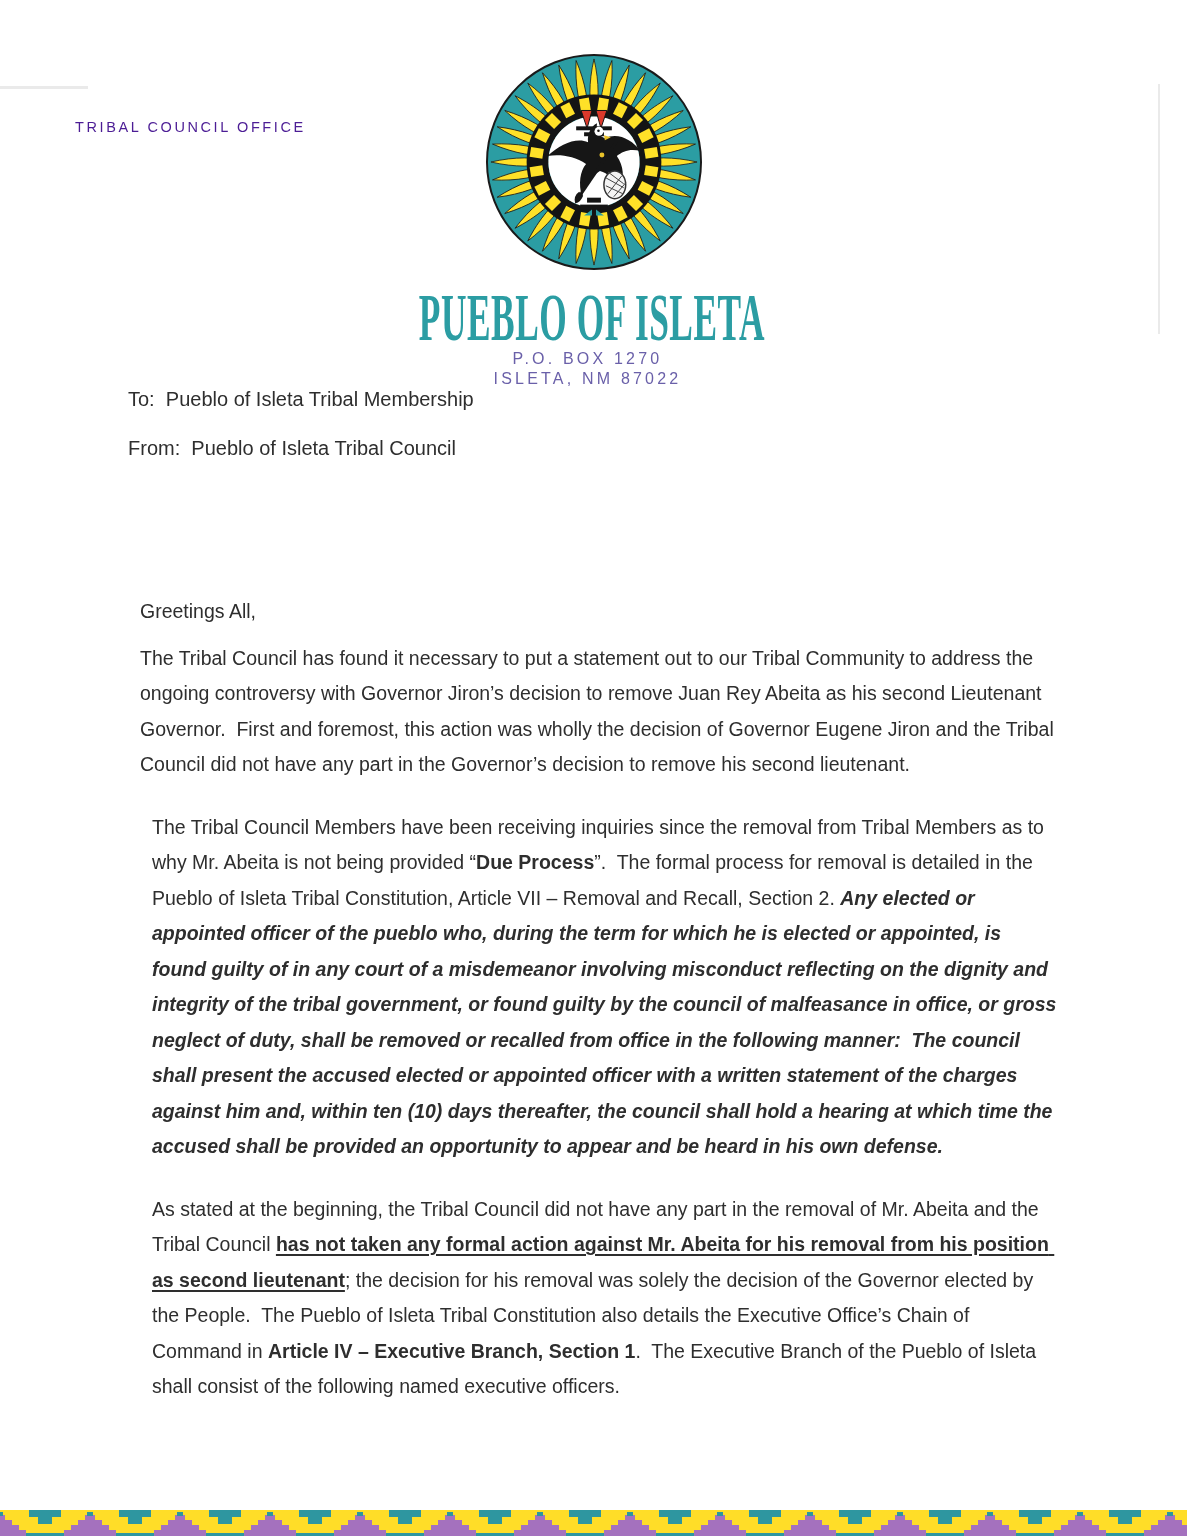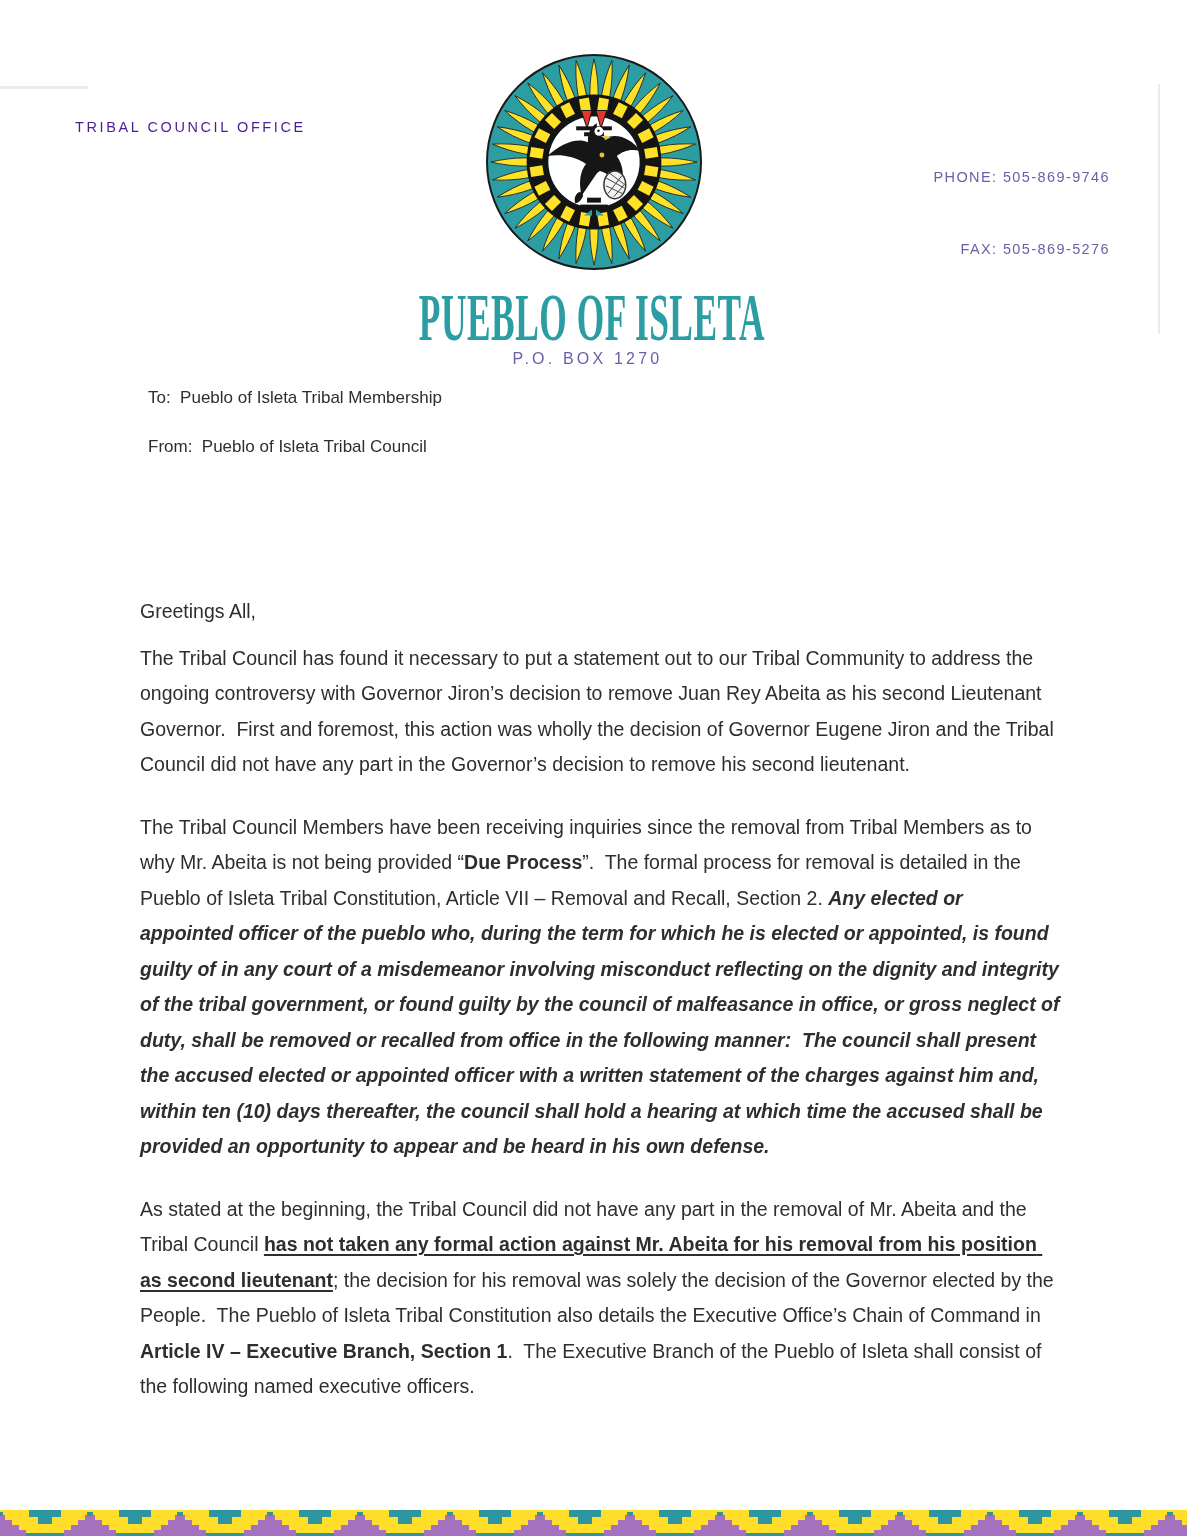--- a/index.html
+++ b/index.html
@@ -45,59 +45,55 @@
   }
   .addr{
     position:absolute;left:0;right:12px;
     text-align:center;color:#6a60a9;
     font-size:16px;letter-spacing:3.2px;white-space:pre;
   }
   .addr1{top:350px;}
   .addr2{top:370px;}
   
   .memo-line{
-    position:absolute;left:148px;
-    font-size:17px;white-space:pre;
+    position:absolute;left:128px;
+    font-size:20px;white-space:pre;
   }
   .memo-to{top:388px;}
   .memo-from{top:437px;text-align:center;}
   .memo-re{top:482px;}
   
   .body-text{
     position:absolute;left:140px;top:594px;
     width:920px;
     font-size:19.5px;line-height:35.5px;
   }
   .body-text p{margin:0;white-space:pre-wrap;}
   .greeting{margin-bottom:11px !important;}
-  .para + .para{margin-top:27px !important;}
+  .para + .para{margin-top:27px !important;margin-left:12px;}
   .seg-bold{font-weight:700;}
   .seg-bold-italic{font-weight:700;font-style:italic;}
   .seg-bold-underline{font-weight:700;text-decoration:underline;text-decoration-thickness:2px;text-underline-offset:3px;}
   
   .border-strip{
     position:absolute;left:0;bottom:0;width:1187px;height:31px;
     line-height:0;
   }
   
   .artifact{position:absolute;background:#d9d9d9;opacity:.55;}
   .artifact-left{left:0;top:86px;width:88px;height:3px;}
   .artifact-right{left:1158px;top:84px;width:2px;height:250px;}
 </style>
 </head>
 <body>
 
 <div class="page">
 
   <div class="office-label">TRIBAL COUNCIL OFFICE</div>
 
-  <div class="contact-block">
-    <div>PHONE: 505-869-9746</div>
-    <div>FAX: 505-869-5276</div>
-  </div>
 
   <div class="seal-wrap">
     <svg width="218" height="218" viewBox="0 0 220 220">
       <defs>
         <path id="petal" d="M110,6 C115.5,30 115.5,52 110,66 C104.5,52 104.5,30 110,6 Z" fill="#ffe128" stroke="#1a1a1a" stroke-width="0.8"></path>
         <rect id="ringtick" x="105" y="45" width="10" height="13" fill="#ffe128"></rect>
       </defs>
 
       <circle cx="110" cy="110" r="108" fill="#2b9da3" stroke="#1a1a1a" stroke-width="2"></circle>
 
@@ -204,20 +200,21 @@
         <path d="M100,164 l8,-6 v6 Z" fill="#2b9da3"></path>
         <path d="M120,164 l-8,-6 v6 Z" fill="#2b9da3"></path>
       </g>
     </svg>
   </div>
 
   <div class="title-wrap">
     <div class="main-title">PUEBLO OF ISLETA</div>
   </div>
   <div class="addr addr1">P.O. BOX 1270</div>
+  <div class="addr addr2">ISLETA, NM 87022</div>
 
   <div class="memo-line memo-to">To:  Pueblo of Isleta Tribal Membership</div>
   <div class="memo-line memo-from">From:  Pueblo of Isleta Tribal Council</div>
 
   <div class="body-text">
     <p class="greeting">Greetings All,</p>
     <p class="para"><span class="seg-normal">The Tribal Council has found it necessary to put a statement out to our Tribal Community to address the ongoing controversy with Governor Jiron’s decision to remove Juan Rey Abeita as his second Lieutenant Governor.  First and foremost, this action was wholly the decision of Governor Eugene Jiron and the Tribal Council did not have any part in the Governor’s decision to remove his second lieutenant.</span></p>
     <p class="para"><span class="seg-normal">The Tribal Council Members have been receiving inquiries since the removal from Tribal Members as to why Mr. Abeita is not being provided “</span><span class="seg-bold">Due Process</span><span class="seg-normal">”.  The formal process for removal is detailed in the Pueblo of Isleta Tribal Constitution, Article VII – Removal and Recall, Section 2. </span><span class="seg-bold-italic">Any elected or appointed officer of the pueblo who, during the term for which he is elected or appointed, is found guilty of in any court of a misdemeanor involving misconduct reflecting on the dignity and integrity of the tribal government, or found guilty by the council of malfeasance in office, or gross neglect of duty, shall be removed or recalled from office in the following manner:  The council shall present the accused elected or appointed officer with a written statement of the charges against him and, within ten (10) days thereafter, the council shall hold a hearing at which time the accused shall be provided an opportunity to appear and be heard in his own defense.</span></p>
     <p class="para"><span class="seg-normal">As stated at the beginning, the Tribal Council did not have any part in the removal of Mr. Abeita and the Tribal Council </span><span class="seg-bold-underline">has not taken any formal action against Mr. Abeita for his removal from his position as second lieutenant</span><span class="seg-normal">; the decision for his removal was solely the decision of the Governor elected by the People.  The Pueblo of Isleta Tribal Constitution also details the Executive Office’s Chain of Command in </span><span class="seg-bold">Article IV – Executive Branch, Section 1</span><span class="seg-normal">.  The Executive Branch of the Pueblo of Isleta shall consist of the following named executive officers.</span></p>
   </div>

